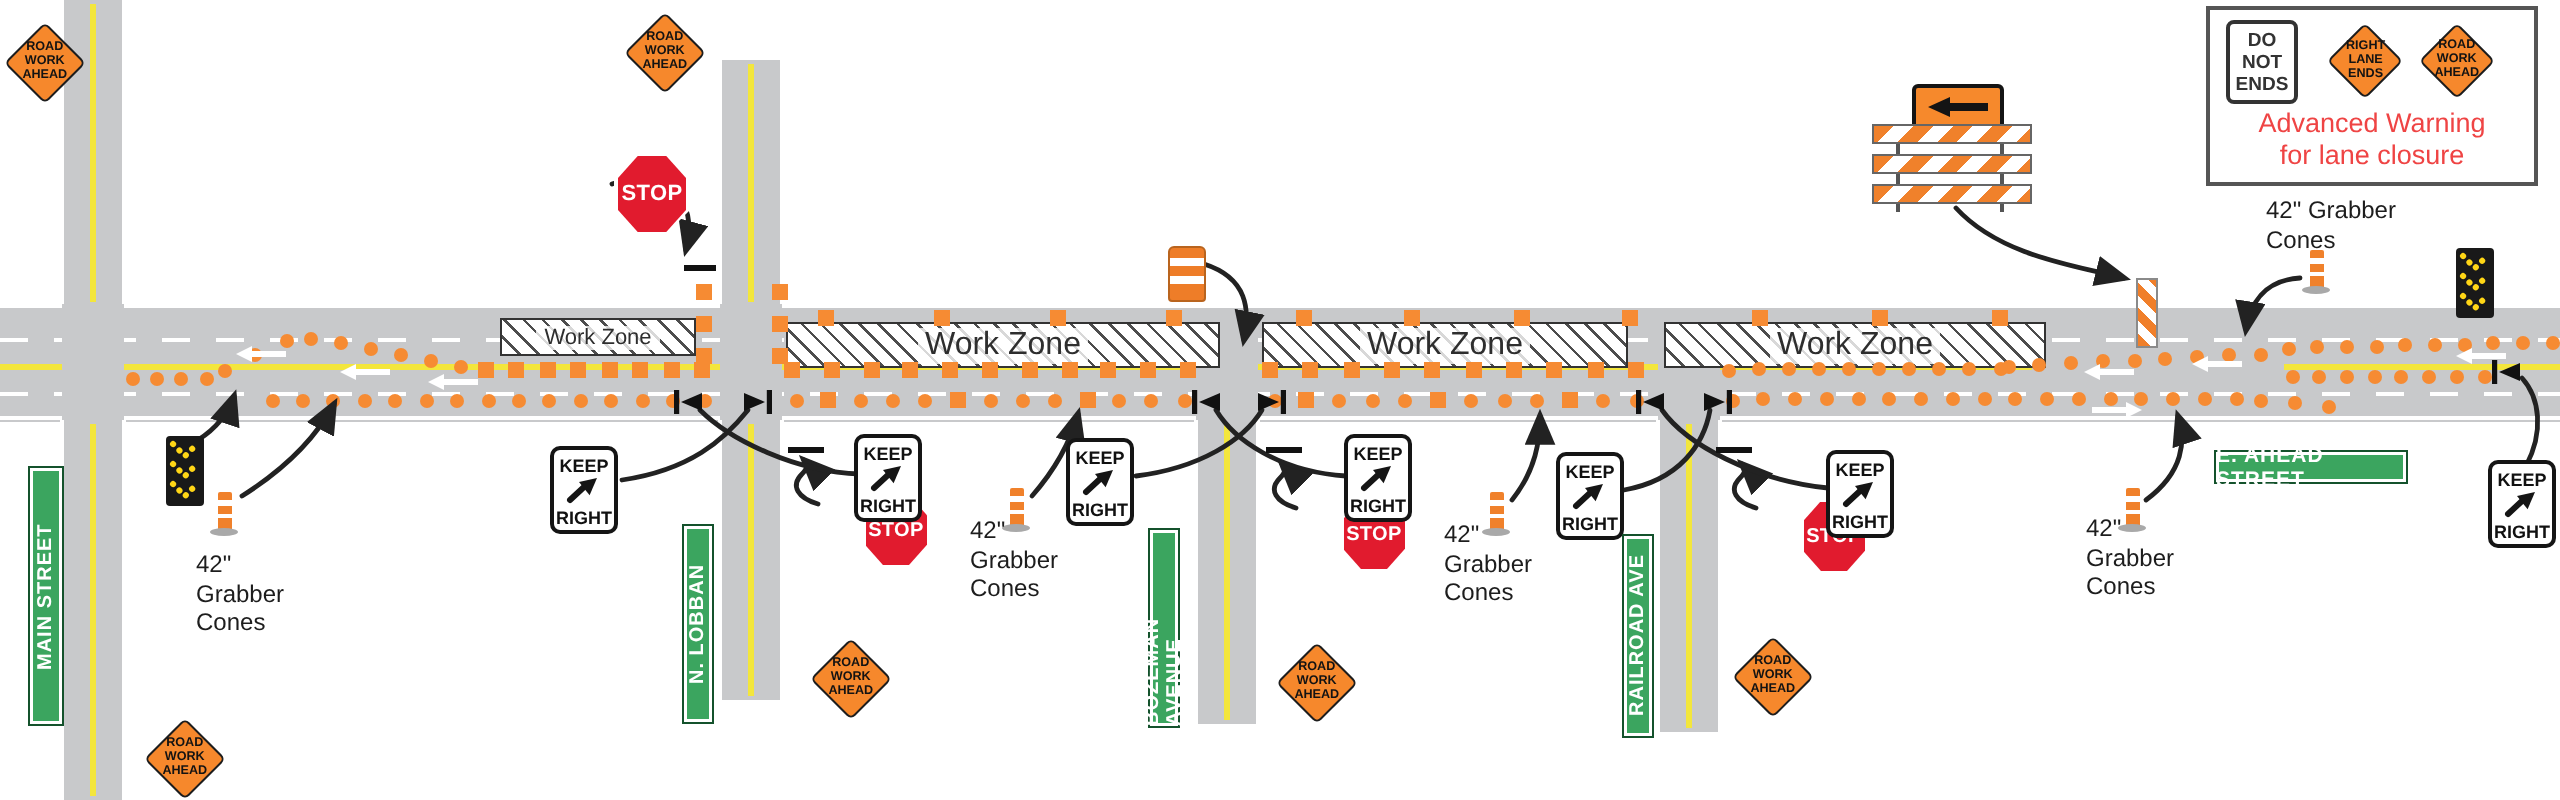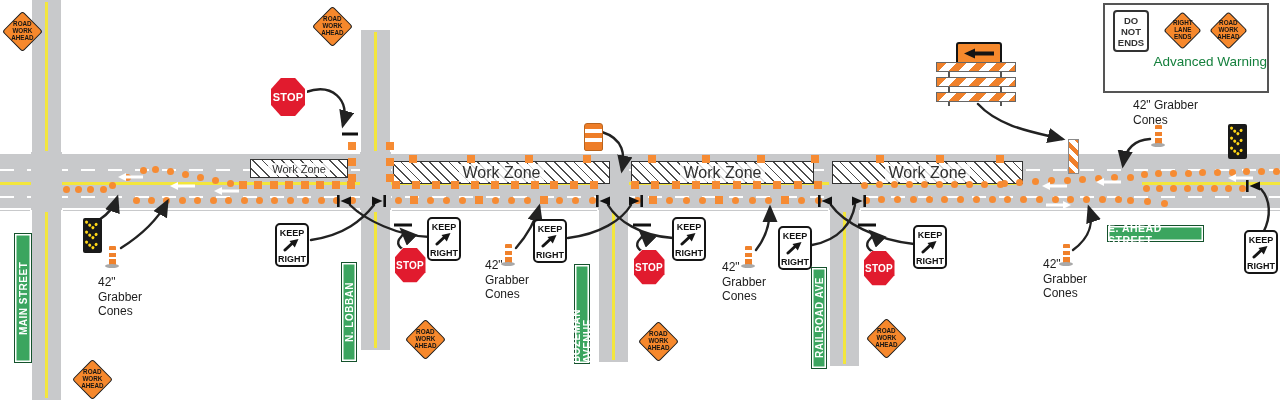--- a/index.html
+++ b/index.html
@@ -5,42 +5,42 @@
   html,body{margin:0;padding:0;background:#ffffff;}
   .canvas{position:relative;width:1280px;height:400px;background:#fff;overflow:hidden;
           font-family:"Liberation Sans",sans-serif;}
   .abs{position:absolute;}
   .layer{position:absolute;left:0;top:0;width:1280px;height:400px;}
   
   .wz{position:absolute;background:repeating-linear-gradient(45deg,rgba(0,0,0,0) 0 5.5px,#4d4d4d 5.5px 6.8px),#fff;
       border:1.3px solid #333;display:flex;align-items:center;justify-content:center;}
   .wz span{background:rgba(255,255,255,0.78);padding:0 4px;color:#2e2e2e;white-space:nowrap;}
   
-  .oct{clip-path:polygon(29% 0,71% 0,100% 29%,100% 71%,71% 100%,29% 100%,0 71%,0 29%);}
+  .oct{clip-path:polygon(29% 0,71% 0,100% 29%,100% 71%,71% 100%,29% 100%,0 71%,0 29%);margin-left:38px;}
   .stop-outer{background:#fff;display:flex;align-items:center;justify-content:center;}
   .stop-inner{background:#e11b2e;width:100%;height:100%;margin:2px;display:flex;align-items:center;justify-content:center;
               color:#fff;font-weight:bold;letter-spacing:0.2px;}
   
   .kr{background:#fff;border:2px solid #151515;border-radius:5px;width:34px;height:44px;text-align:center;
       color:#111;font-weight:bold;font-size:9px;line-height:10px;padding-top:3px;box-sizing:border-box;}
   
   .diamond{transform:rotate(45deg);background:#f6882c;border:1.6px solid #1d1d1d;border-radius:3px;
            display:flex;align-items:center;justify-content:center;box-sizing:border-box;}
   .diamond .dtxt{transform:rotate(-45deg);text-align:center;font-size:6.3px;line-height:6.9px;font-weight:bold;color:#131313;}
   .diamond .dtxt span{display:block;}
   
   .gsign{background:#3ba55f;border:1.6px solid #14522c;box-shadow:inset 0 0 0 1.5px #fff;color:#fff;font-weight:bold;
          display:flex;align-items:center;justify-content:center;box-sizing:border-box;letter-spacing:0.5px;}
   .gsign.vert{writing-mode:vertical-rl;transform:rotate(180deg);}
   
   .legend{position:absolute;left:1103px;top:3px;width:162px;height:86px;border:2px solid #555;background:#fff;}
   .dnp{position:absolute;left:8px;top:5px;width:36px;height:42px;border:2px solid #333;border-radius:4px;background:#fff;
        color:#333;font-weight:bold;font-size:9.5px;line-height:11px;text-align:center;display:flex;align-items:center;justify-content:center;box-sizing:border-box;}
   .dnp div span{display:block;}
-  .legend-caption{position:absolute;left:0;top:49px;width:162px;text-align:right;color:#15803d;font-size:13.5px;line-height:15.5px;}
+  .legend-caption{position:absolute;left:0;top:49px;width:162px;text-align:center;color:#ef4444;font-size:13.5px;line-height:15.5px;}
   
   .chevpanel{background:#191919;border-radius:2px;}
   .drum{background:linear-gradient(180deg,#ee7d28 0 5px,#fff 5px 9px,#ee7d28 9px 14px,#fff 14px 18px,#ee7d28 18px 26px);
         border:1px solid #b9641e;border-radius:3px 3px 2px 2px;}
   .stripepole{background:repeating-linear-gradient(45deg,#f07f2a 0 4.5px,#fff 4.5px 9px);border:1px solid #8a8a8a;}
   .rail{background:repeating-linear-gradient(135deg,#f0812b 0 7px,#fff 7px 14px);border:1px solid #666;position:absolute;left:0;width:78px;height:8px;}
   .aboard{background:#f6892c;border:2px solid #141414;border-radius:3px;display:flex;align-items:center;justify-content:center;}
   .lbl42{color:#1d1d1d;font-size:12px;line-height:14.5px;}
   .lbl42 span{display:block;}
   .conepole{width:7px;height:20px;margin:0 auto;border-radius:1px;
@@ -490,15 +490,16 @@
     </div>
     <div class="diamond abs" style="left:110px;top:12px;width:27px;height:27px;">
       <div class="dtxt">
         <span>ROAD</span>
         <span>WORK</span>
         <span>AHEAD</span>
       </div>
     </div>
     <div class="legend-caption">
       <div>Advanced Warning</div>
+      <div>for lane closure</div>
     </div>
   </div>
 </div>
 
 </body></html>

